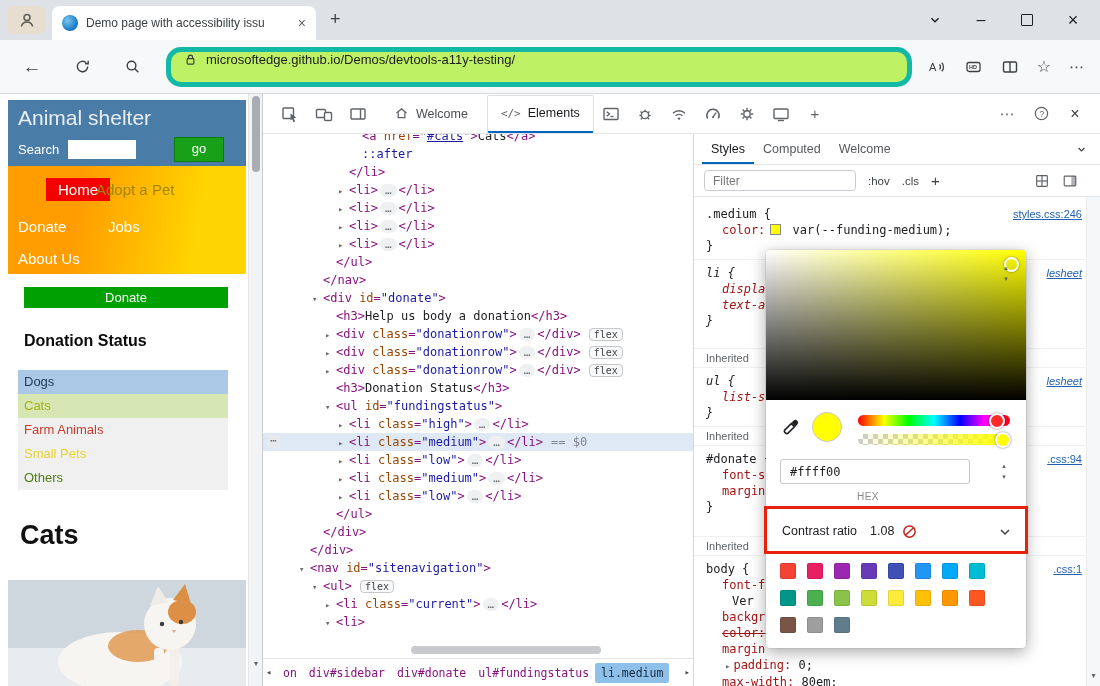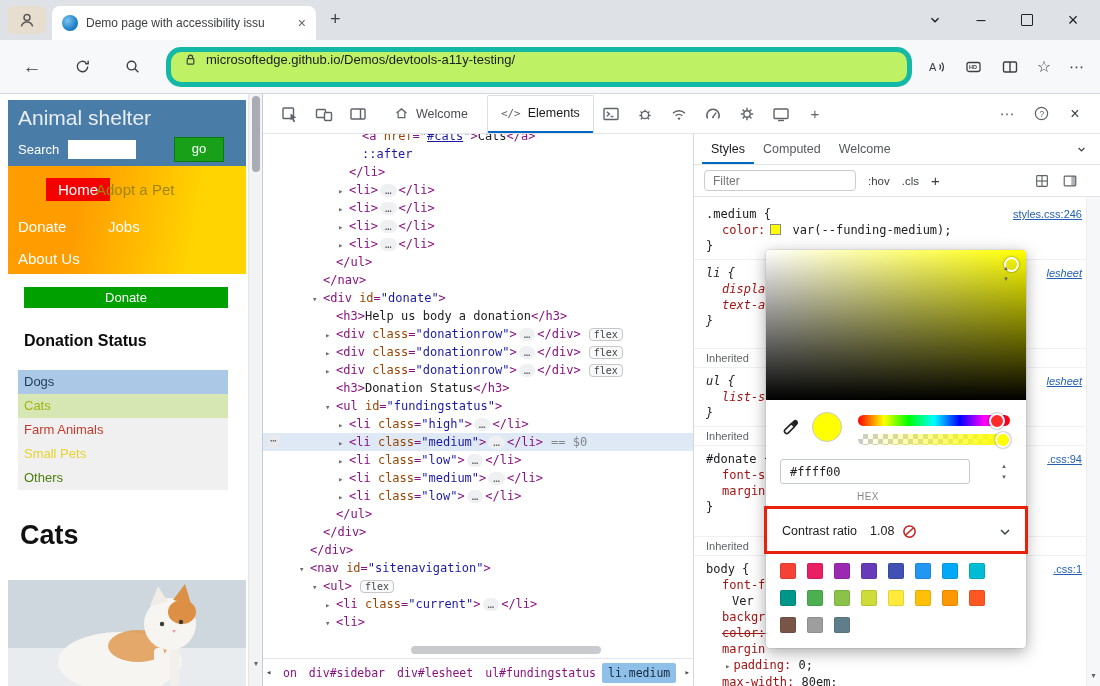--- a/index.html
+++ b/index.html
@@ -366,21 +366,21 @@
     <div class="tvsb"></div>
     <div class="hsb">
         <div class="thumb"></div>
       </div>
 
     <div class="crumbs">
       <span class="carr" style="left:3px;">◂</span>
       <span id="crumb-items" style="display:flex;">
           <span class="crumb">on</span>
           <span class="crumb">div#sidebar</span>
-          <span class="crumb">div#lesheet</span>
+          <span class="crumb">div#donate</span>
           <span class="crumb">ul#fundingstatus</span>
           <span class="crumb selc">li.medium</span>
         </span>
       <span class="carr" style="right:3px;">▸</span>
     </div>
 
     <div class="styles">
       <div class="stabs" id="stabs">
         <span class="stab active">Styles</span>
           <span class="stab">Computed</span>

